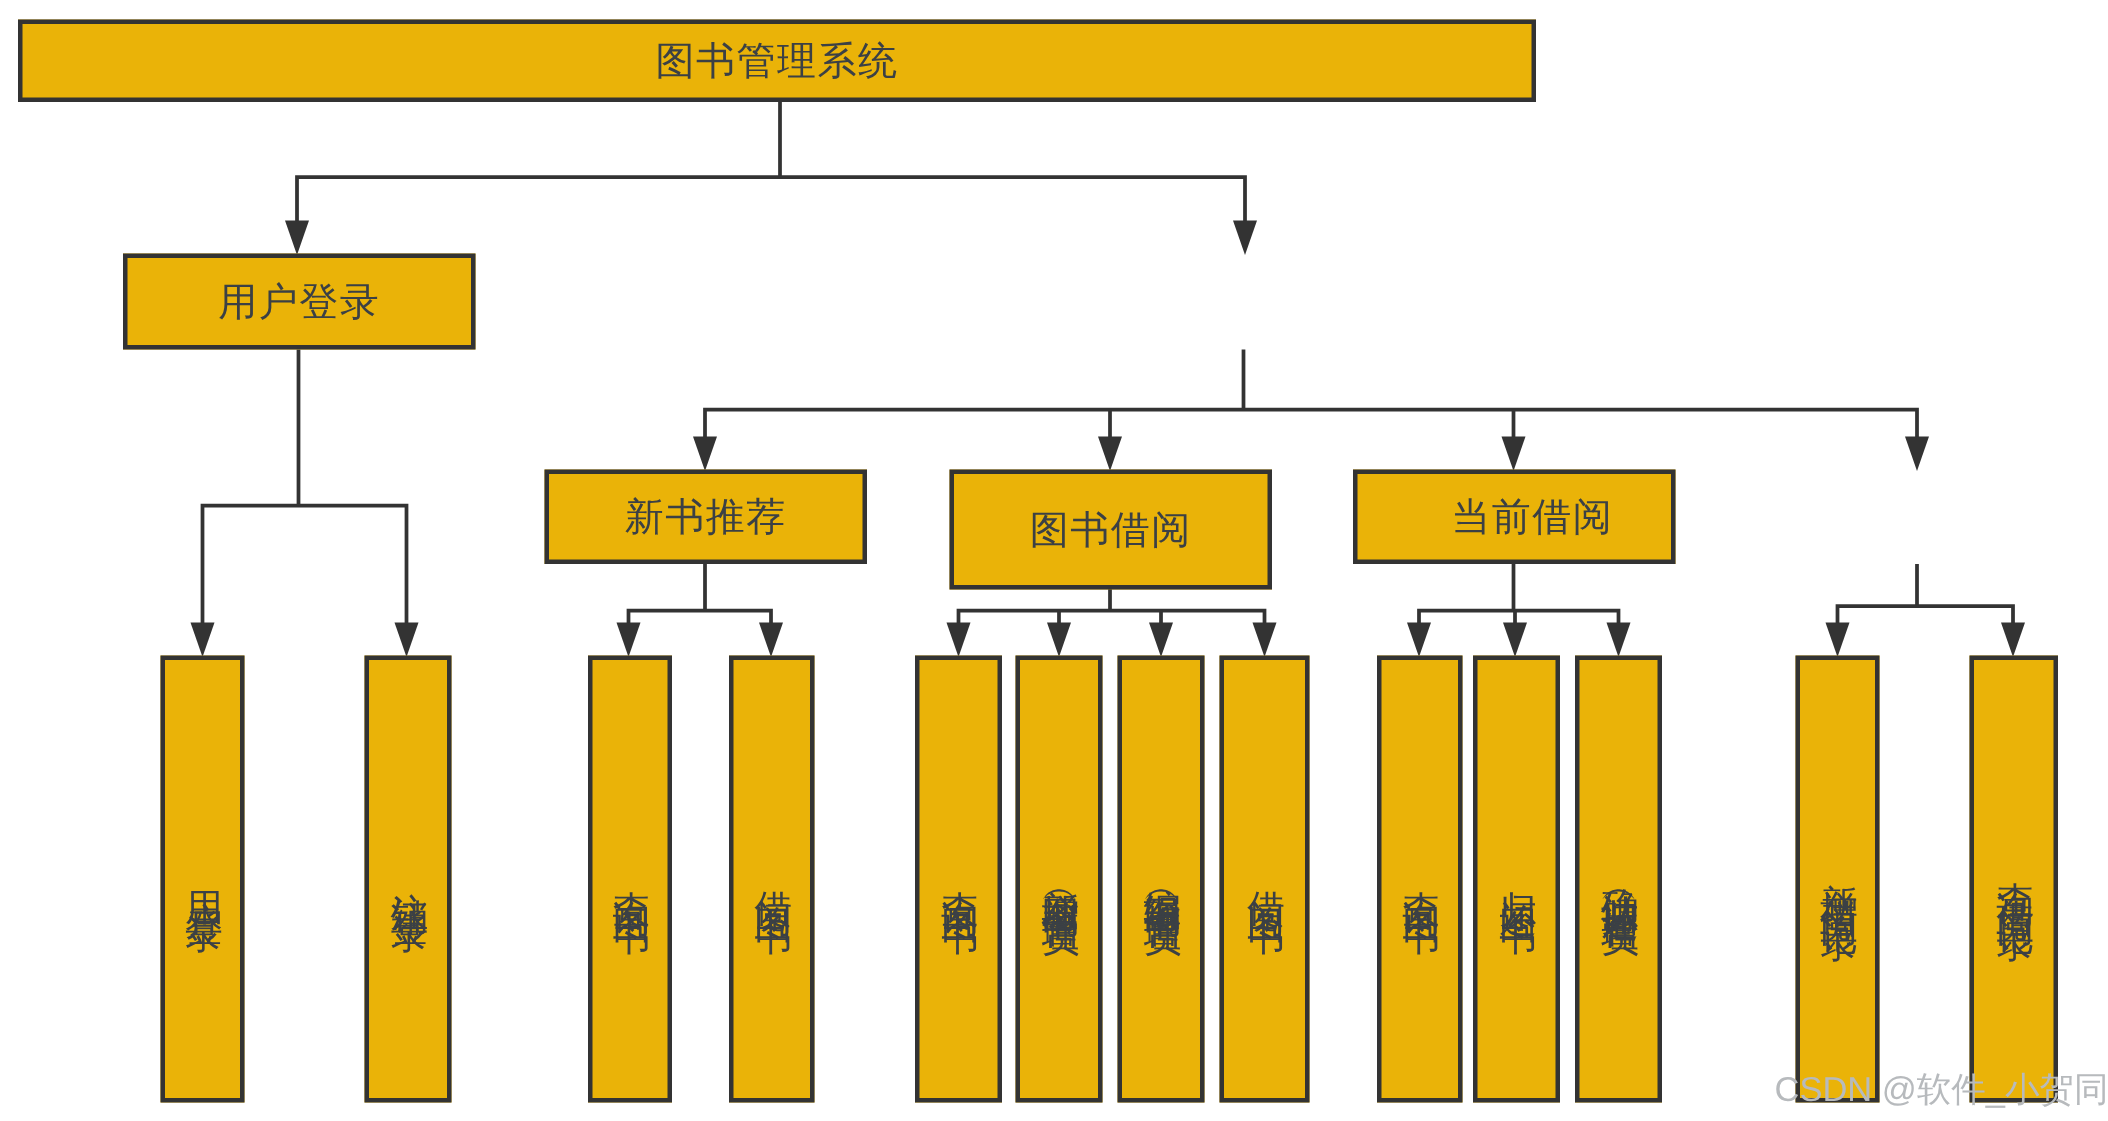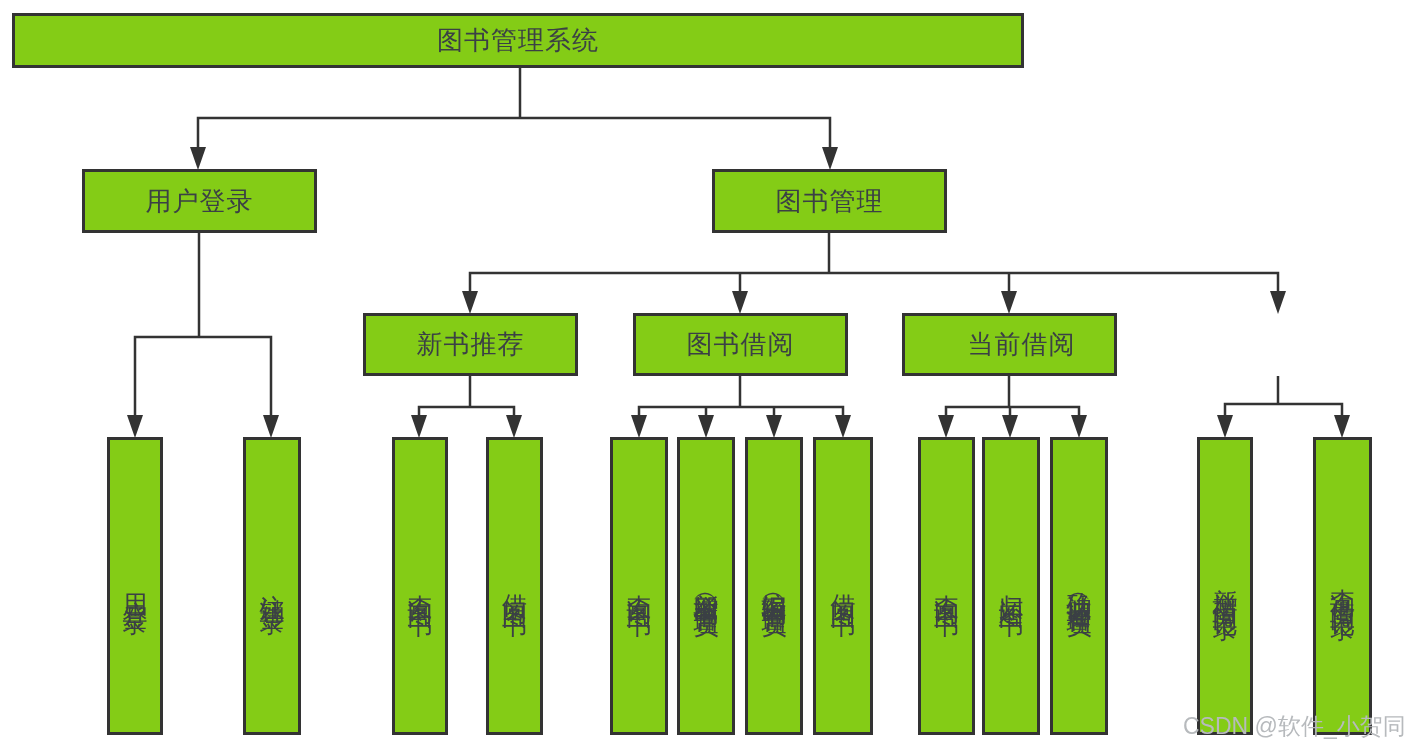--- a/index.html
+++ b/index.html
@@ -19,21 +19,21 @@
     position: absolute;
     left: 0; top: 0;
     width: 1405px;
     height: 747px;
     z-index: 1;
   }
   .box {
     position: absolute;
     box-sizing: border-box;
     border: 3px solid #333333;
-    background: #84cc16;
+    background: #eab308;
     display: flex;
     align-items: center;
     justify-content: center;
     color: #3b4045;
     z-index: 2;
   }
   .hbox span {
     font-size: 26px;
     letter-spacing: 1px;
     white-space: nowrap;
@@ -136,28 +136,25 @@
     </g>
   </svg>
 
   <div class="box hbox" style="left:12px;top:13px;width:1012px;height:55px;">
     <span>图书管理系统</span>
   </div>
 
   <div class="box hbox" style="left:82px;top:169px;width:235px;height:64px;">
     <span>用户登录</span>
   </div>
-  <div class="box hbox" style="left:712px;top:169px;width:235px;height:64px;">
-    <span>图书管理</span>
-  </div>
 
   <div class="box hbox" style="left:363px;top:313px;width:215px;height:63px;">
     <span>新书推荐</span>
   </div>
-  <div class="box hbox" style="left:633px;top:313px;width:215px;height:63px;">
+  <div class="box hbox" style="left:633px;top:313px;width:215px;height:80px;">
     <span>图书借阅</span>
   </div>
   <div class="box hbox" style="left:902px;top:313px;width:215px;height:63px;padding-left:24px;">
     <span>当前借阅</span>
   </div>
 
   <div class="box vbox" style="left:107px;top:437px;width:56px;height:298px;">
     <span>用户登录</span>
   </div>
   <div class="box vbox" style="left:243px;top:437px;width:58px;height:298px;">

